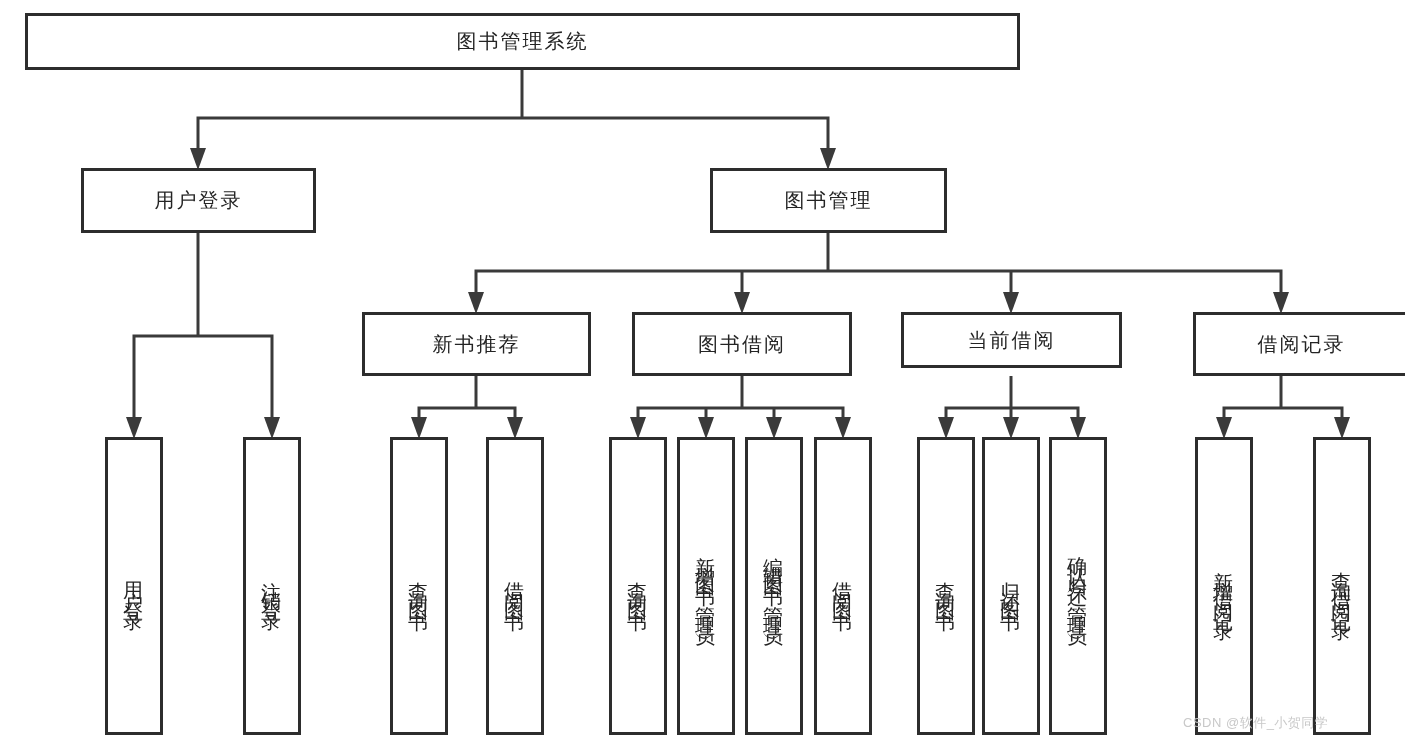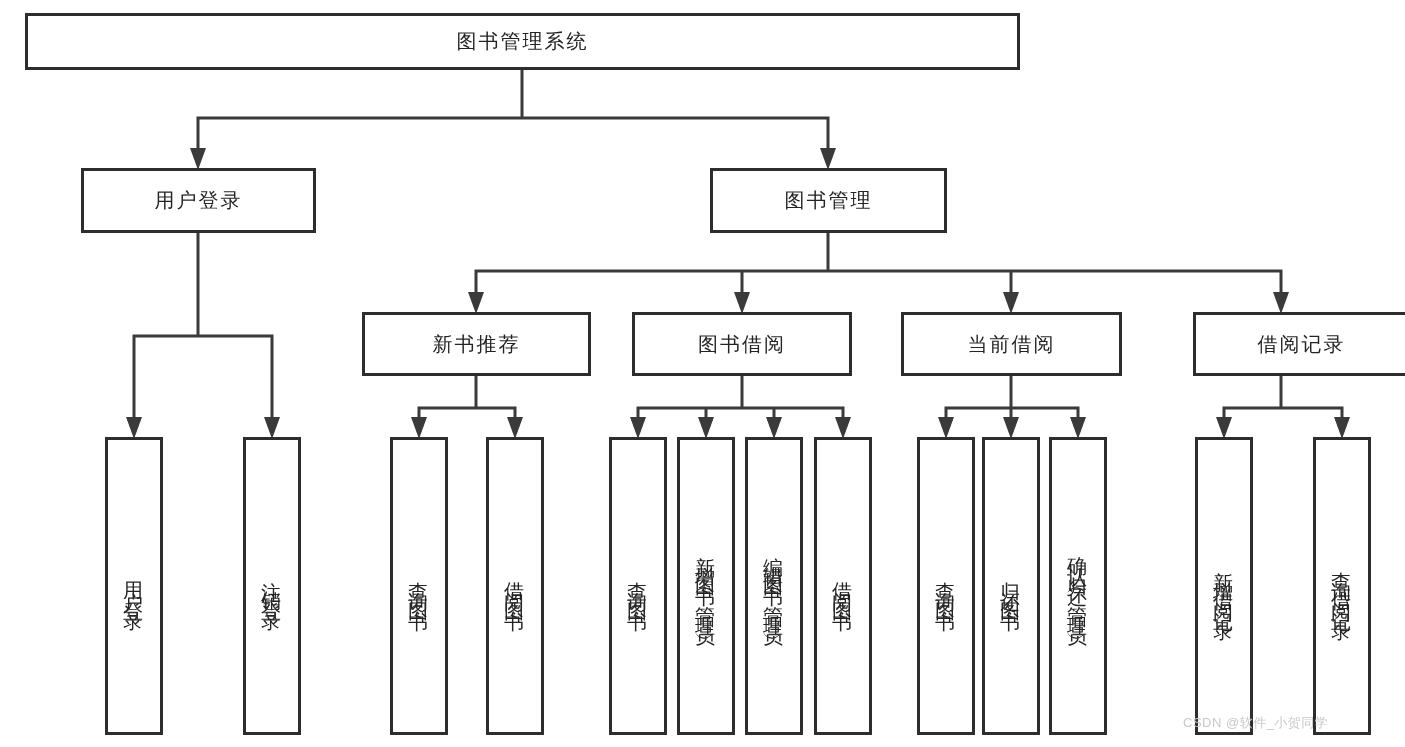--- a/index.html
+++ b/index.html
@@ -112,21 +112,21 @@
     <polygon points="1334,417 1350,417 1342,439"></polygon>
   </svg>
 
   <div class="node" style="left:25px; top:13px; width:995px; height:57px;">图书管理系统</div>
 
   <div class="node" style="left:81px; top:168px; width:235px; height:65px;">用户登录</div>
   <div class="node" style="left:710px; top:168px; width:237px; height:65px;">图书管理</div>
 
   <div class="node" style="left:362px; top:312px; width:229px; height:64px;">新书推荐</div>
   <div class="node" style="left:632px; top:312px; width:220px; height:64px;">图书借阅</div>
-  <div class="node" style="left:901px; top:312px; width:221px; height:64px;">当前借阅</div>
+  <div class="node" style="left:901px; top:312px; width:221px; height:56px;">当前借阅</div>
   <div class="node" style="left:1173px; top:312px; width:217px; height:64px;margin-left:20px;">借阅记录</div>
 
   <div class="node node-v" style="left:105px; top:437px; width:58px; height:298px;">用户登录</div>
   <div class="node node-v" style="left:243px; top:437px; width:58px; height:298px;">注销登录</div>
 
   <div class="node node-v" style="left:390px; top:437px; width:58px; height:298px;">查询图书</div>
   <div class="node node-v" style="left:486px; top:437px; width:58px; height:298px;">借阅图书</div>
 
   <div class="node node-v" style="left:609px; top:437px; width:58px; height:298px;">查询图书</div>
   <div class="node node-v" style="left:677px; top:437px; width:58px; height:298px;">新增图书（管理员）</div>

